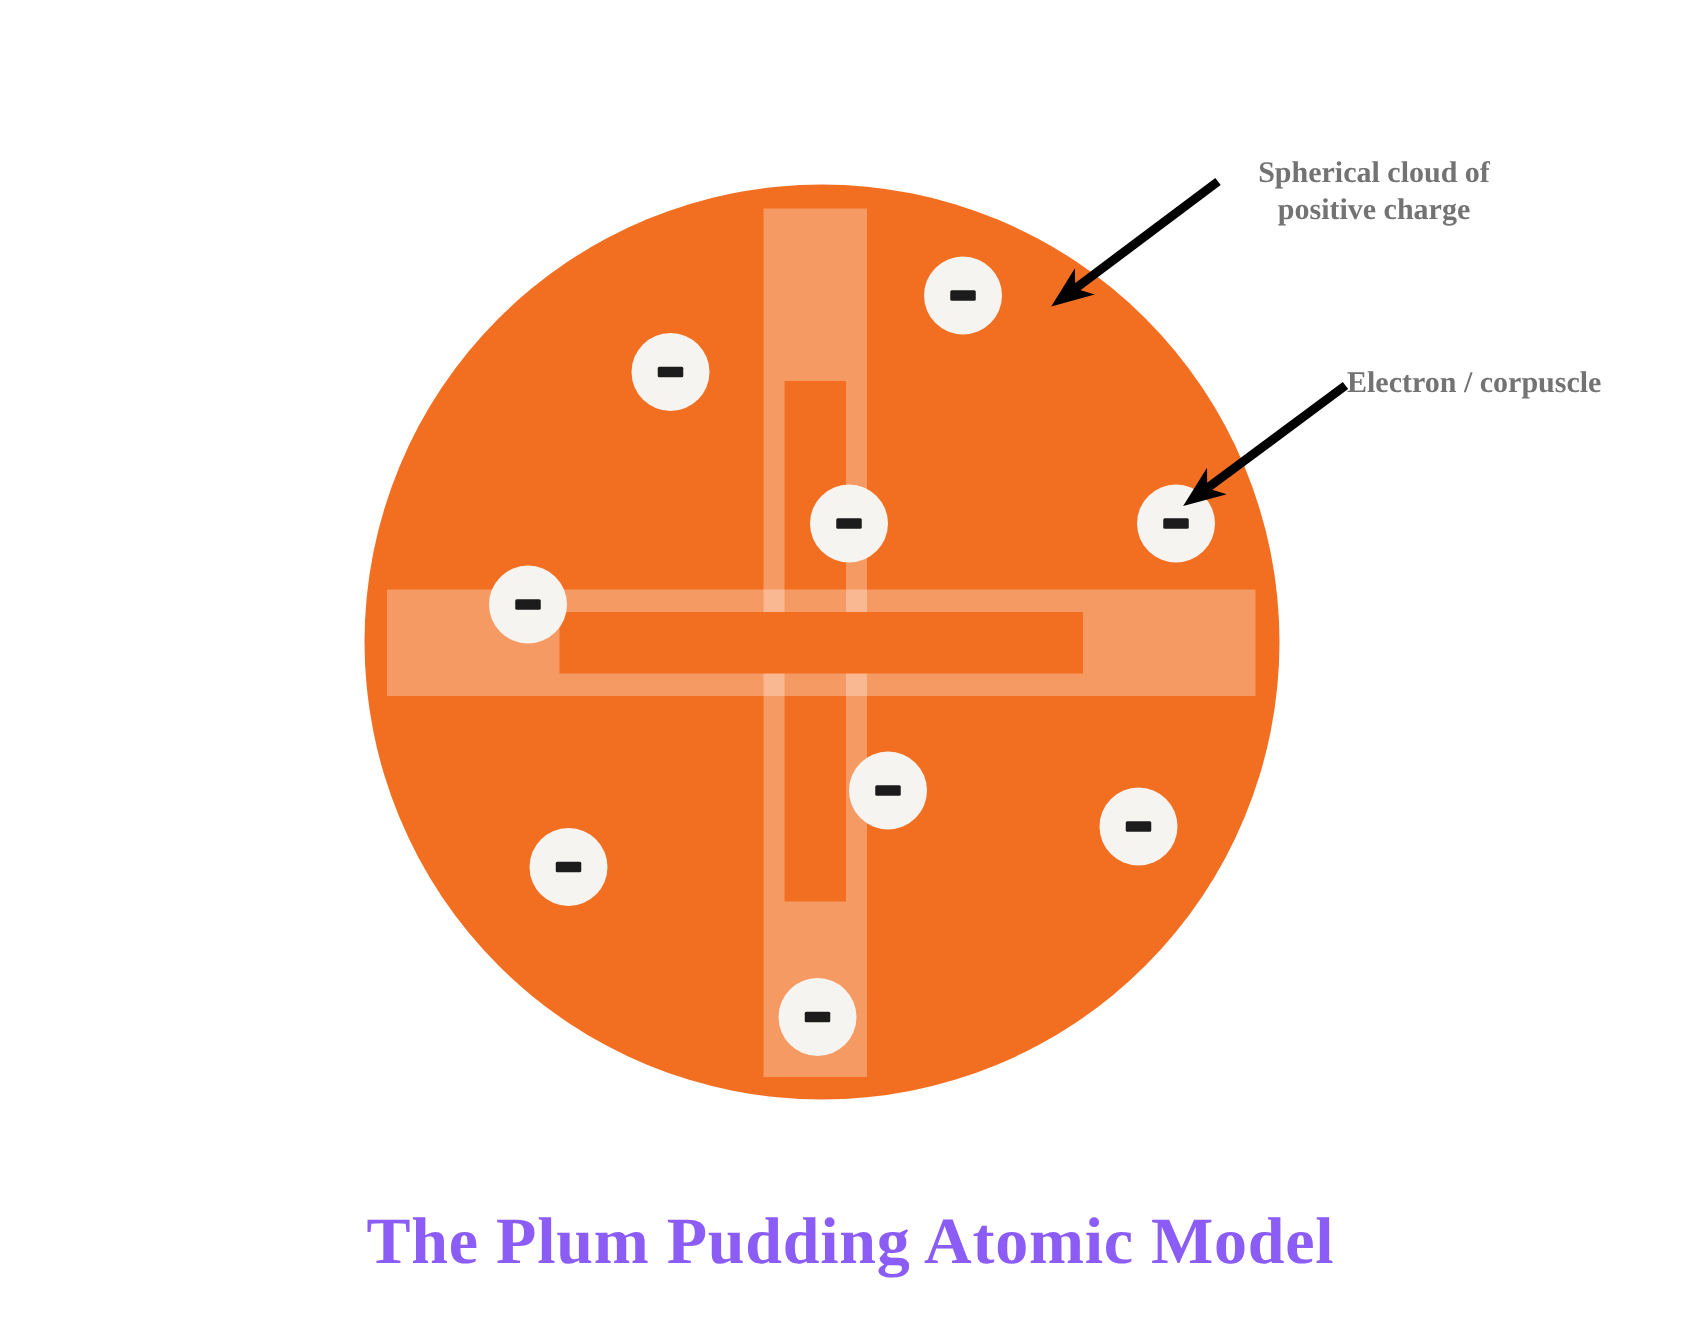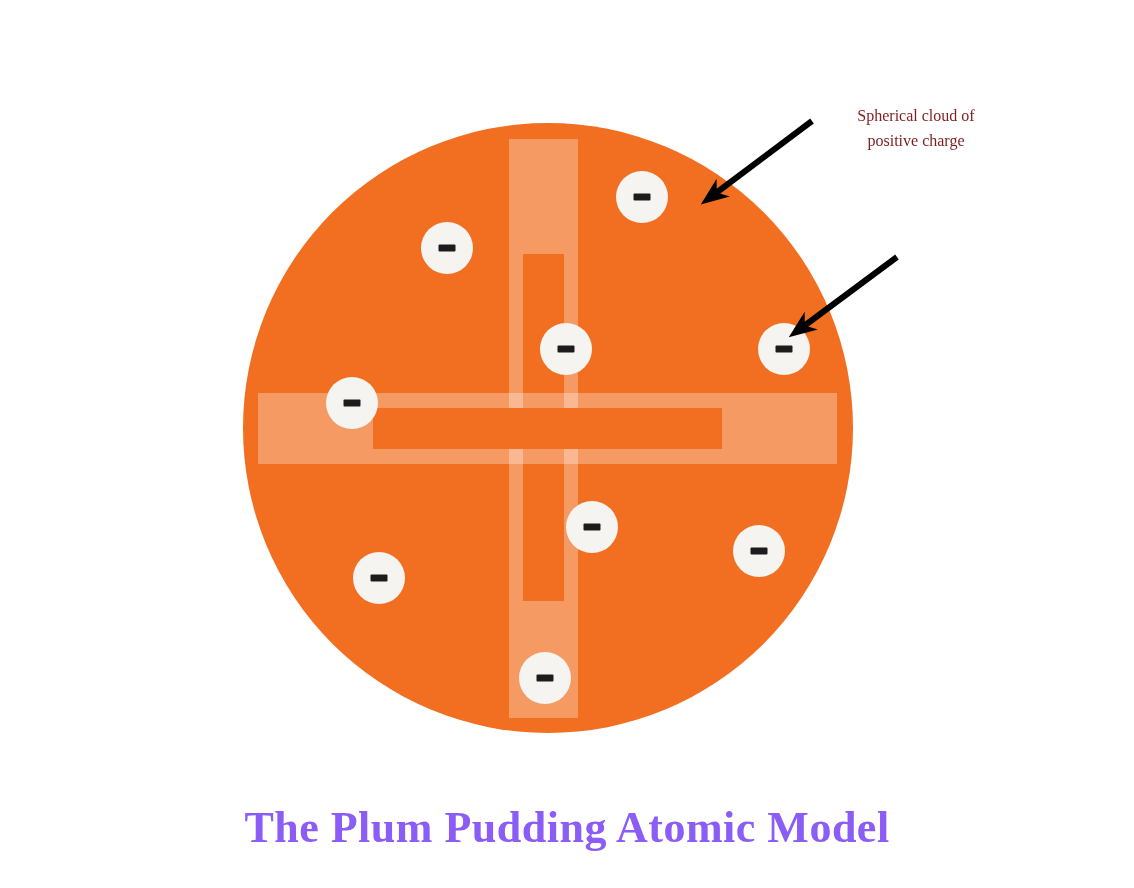--- a/index.html
+++ b/index.html
@@ -6,23 +6,23 @@
   #canvas{
     position:relative;
     width:1134px;height:888px;
     background:#ffffff;
     overflow:hidden;
     font-family:"Liberation Serif","DejaVu Serif",serif;
   }
   #diagram-svg{position:absolute;left:0;top:0;}
   .label{
     position:absolute;
-    color:#7f1d1d;
-    font-weight:400;
-    font-size:16px;
+    color:#737373;
+    font-weight:700;
+    font-size:20px;
     line-height:25px;
     white-space:pre-line;
   }
   #cloud-label{
     left:791px;top:103px;width:250px;
     text-align:center;
   }
   #electron-label{
     left:898px;top:243px;
     white-space:nowrap;
@@ -90,15 +90,16 @@
         <circle cx="545" cy="678" r="26" fill="#F5F4F1"></circle>
         <rect x="536.5" y="674.5" width="17" height="7" rx="1" fill="#1C1C1C"></rect>
       </g>
       <line x1="812" y1="121" x2="712" y2="196" stroke="#000000" stroke-width="6" marker-end="url(#arrow-head)"></line>
       <line x1="897" y1="257" x2="800" y2="329" stroke="#000000" stroke-width="6" marker-end="url(#arrow-head)"></line>
     </svg>
 
   <div class="label" id="cloud-label">Spherical cloud of
 positive charge</div>
 
+  <div class="label" id="electron-label">Electron / corpuscle</div>
 
   <div id="diagram-title">The Plum Pudding Atomic Model</div>
 </div>
 
 </body></html>

